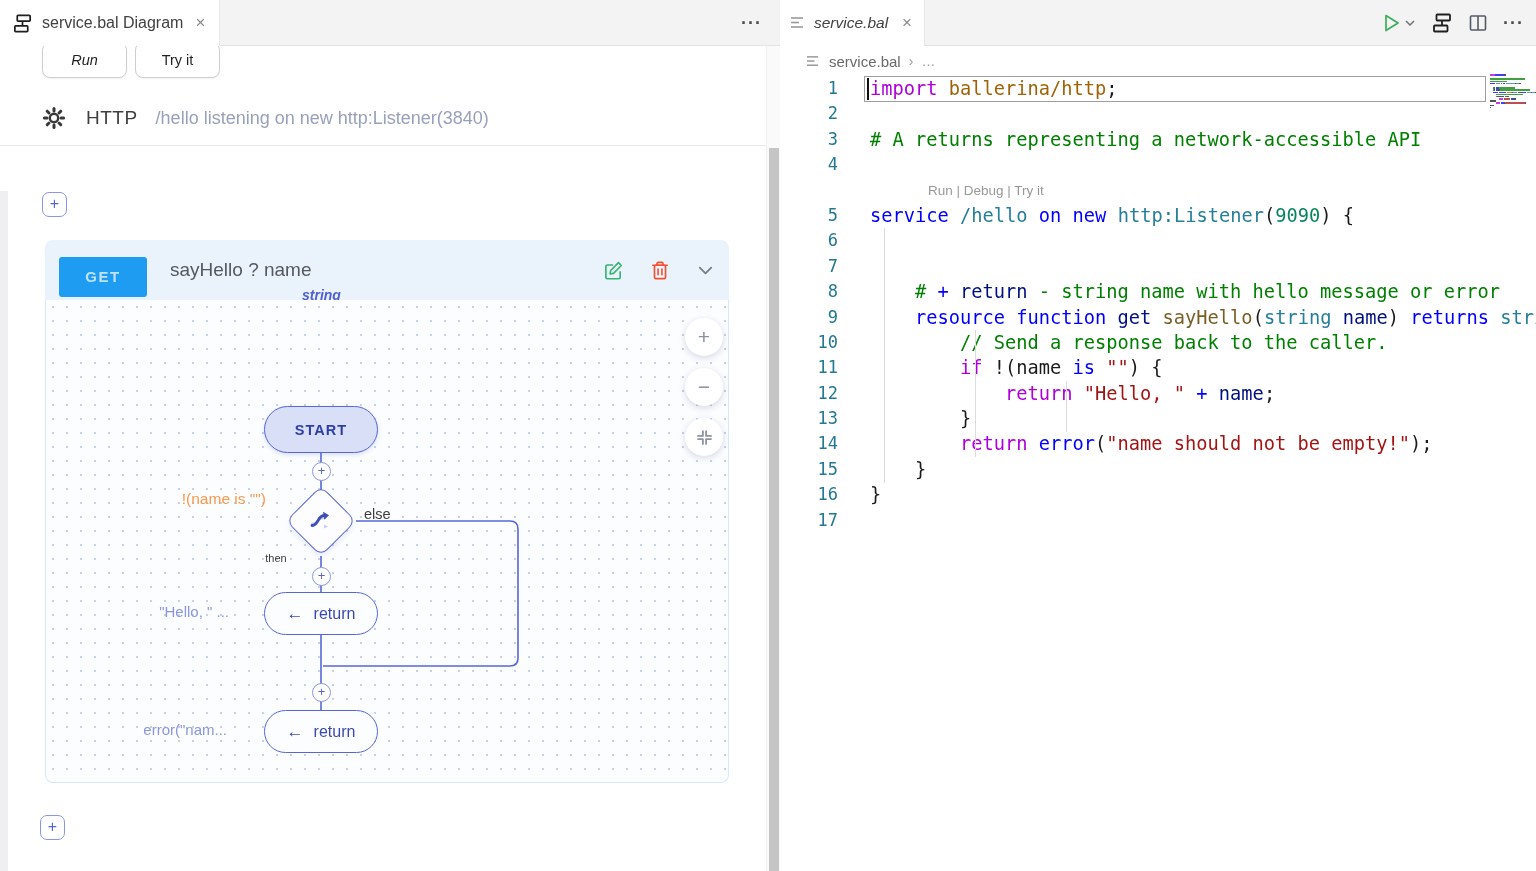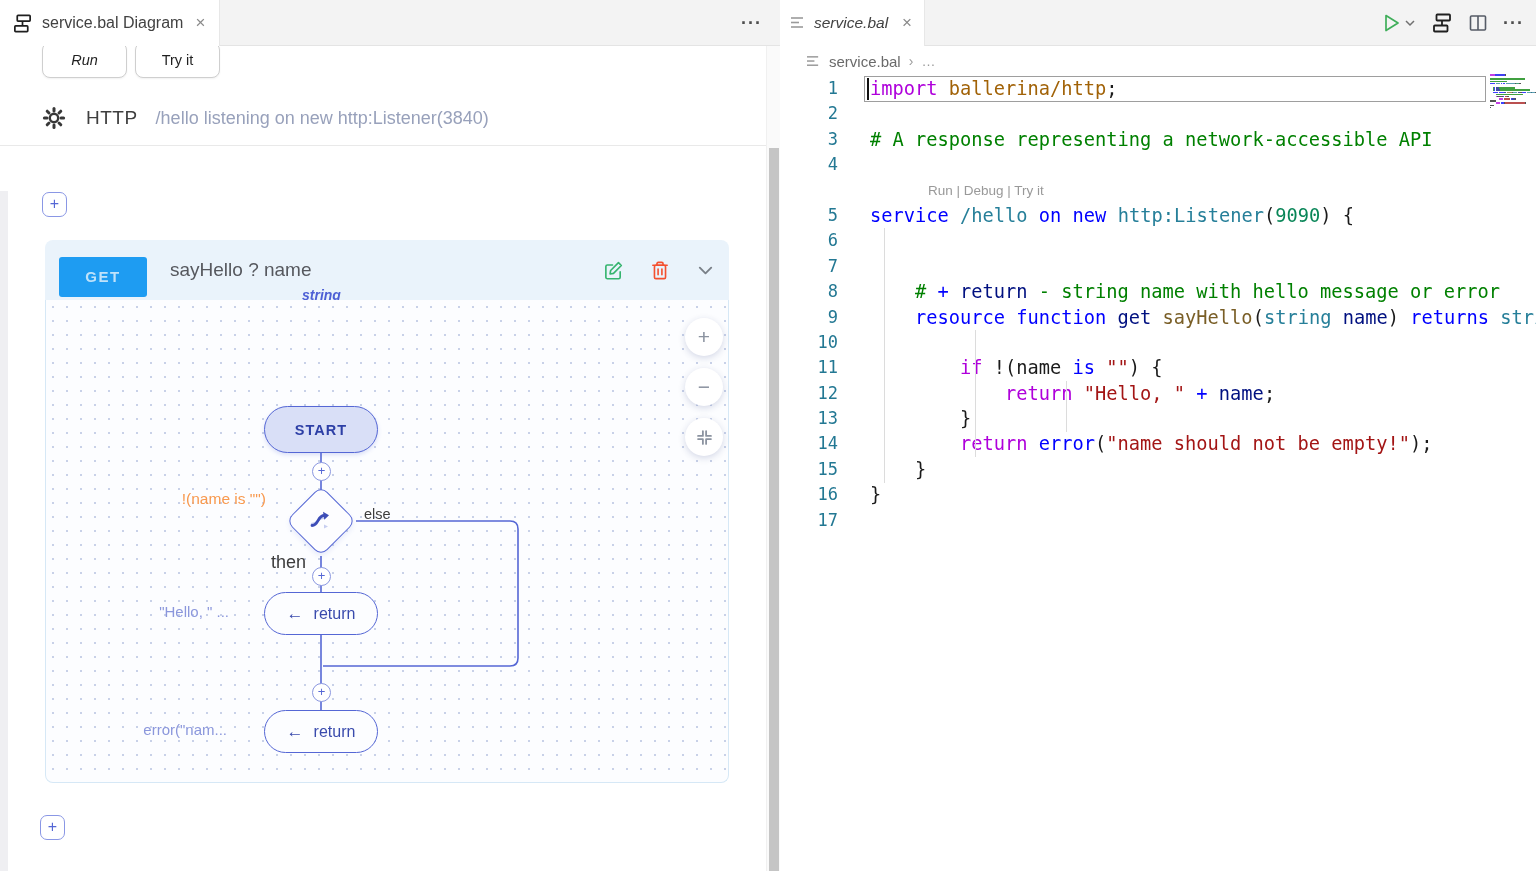--- a/index.html
+++ b/index.html
@@ -65,21 +65,21 @@
     border:1.5px solid #5567D5; border-radius:9px; transform:rotate(45deg);
     box-shadow:2px 2px 5px rgba(85,103,213,.12); }
   .branch-icon { position:absolute; left:261px; top:207px; width:28px; height:28px; }
   .node-return { position:absolute; left:218px; width:114px; height:43px; border-radius:22px;
     background:#FCFDFF; border:1.5px solid #5567D5; display:flex; align-items:center; justify-content:center;
     gap:10px; color:#3A4BAD; font-size:16px; }
   .node-return .arrow { font-size:17px; font-weight:bold; }
   .lbl { position:absolute; white-space:nowrap; }
   .lbl-condition { left:58px; top:190px; width:162px; text-align:right; color:#F8994E; font-size:15.5px; }
   .lbl-else { left:318px; top:206px; color:#3D3D3D; font-size:14.5px; }
-  .lbl-then { left:200px; top:252px; width:60px; text-align:right; color:#3D3D3D; font-size:18px; }
+  .lbl-then { left:200px; top:252px; width:60px; text-align:center; color:#3D3D3D; font-size:11px; }
   .lbl-val1 { left:55px; top:303px; width:128px; text-align:right; color:#8B97DC; font-size:15px; }
   .lbl-val2 { left:38px; top:421px; width:143px; text-align:right; color:#8B97DC; font-size:15px; }
 
   .left-scrollbar { position:absolute; right:0; top:46px; bottom:0; width:14px; background:#FAFAFA;
     border-left:1px solid #F0F0F0; }
   .left-scrollbar .thumb { position:absolute; left:2px; top:102px; bottom:0; width:10px; background:#C5C5C5; }
 
   
   .right-panel { position:relative; width:756px; height:871px; background:#fff; overflow:hidden; }
   .right-panel .tab { padding:0 10px; }
@@ -325,29 +325,29 @@
     </div>
 
     <div class="editor">
       <div class="current-line-border"></div>
       <div class="indent-guide" style="left:104px; top:152px; height:255px;"></div>
       <div class="indent-guide" style="left:195px; top:254px; height:127px;"></div>
       <div class="indent-guide" style="left:286px; top:305px; height:51px;"></div>
       <div id="code-lines">
           <div class="code-row"><span class="ln">1</span><span class="ltext"><span style="color: rgb(175, 0, 219);">import </span><span style="color: #a16207;">ballerina/http</span><span style="color: rgb(27, 27, 27);">;</span></span></div>
           <div class="code-row"><span class="ln">2</span><span class="ltext"></span></div>
-          <div class="code-row"><span class="ln">3</span><span class="ltext"><span style="color: rgb(0, 128, 0);"># A response representing a network-accessible API</span></span></div>
+          <div class="code-row"><span class="ln">3</span><span class="ltext"><span style="color: rgb(0, 128, 0);"># A returns representing a network-accessible API</span></span></div>
           <div class="code-row"><span class="ln">4</span></div>
           <div class="code-row"><span class="ln"></span><span class="lens">Run | Debug | Try it</span></div>
           <div class="code-row"><span class="ln">5</span><span class="ltext"><span style="color: rgb(0, 0, 255);">service</span><span style="color: rgb(27, 27, 27);"> </span><span style="color: rgb(38, 127, 153);">/hello</span><span style="color: rgb(27, 27, 27);"> </span><span style="color: rgb(0, 0, 255);">on</span><span style="color: rgb(27, 27, 27);"> </span><span style="color: rgb(0, 0, 255);">new</span><span style="color: rgb(27, 27, 27);"> </span><span style="color: rgb(38, 127, 153);">http:Listener</span><span style="color: rgb(27, 27, 27);">(</span><span style="color: rgb(9, 134, 88);">9090</span><span style="color: rgb(27, 27, 27);">) {</span></span></div>
           <div class="code-row"><span class="ln">6</span><span class="ltext"></span></div>
           <div class="code-row"><span class="ln">7</span></div>
           <div class="code-row"><span class="ln">8</span><span class="ltext"><span style="color: rgb(27, 27, 27);">    </span><span style="color: rgb(0, 128, 0);"># </span><span style="color: rgb(0, 0, 255);">+</span><span style="color: rgb(0, 128, 0);"> </span><span style="color: rgb(0, 16, 128);">return</span><span style="color: rgb(0, 128, 0);"> - string name with hello message or error</span></span></div>
           <div class="code-row"><span class="ln">9</span><span class="ltext"><span style="color: rgb(27, 27, 27);">    </span><span style="color: rgb(0, 0, 255);">resource</span><span style="color: rgb(27, 27, 27);"> </span><span style="color: rgb(0, 0, 255);">function</span><span style="color: rgb(27, 27, 27);"> </span><span style="color: rgb(0, 16, 128);">get</span><span style="color: rgb(27, 27, 27);"> </span><span style="color: rgb(121, 94, 38);">sayHello</span><span style="color: rgb(27, 27, 27);">(</span><span style="color: rgb(38, 127, 153);">string</span><span style="color: rgb(27, 27, 27);"> </span><span style="color: rgb(0, 16, 128);">name</span><span style="color: rgb(27, 27, 27);">) </span><span style="color: rgb(0, 0, 255);">returns</span><span style="color: rgb(27, 27, 27);"> </span><span style="color: rgb(38, 127, 153);">string</span></span></div>
-          <div class="code-row"><span class="ln">10</span></div>
+          <div class="code-row"><span class="ln">10</span><span class="ltext"><span style="color: rgb(27, 27, 27);">        </span><span style="color: rgb(0, 128, 0);">// Send a response back to the caller.</span></span></div>
           <div class="code-row"><span class="ln">11</span><span class="ltext"><span style="color: rgb(27, 27, 27);">        </span><span style="color: rgb(175, 0, 219);">if</span><span style="color: rgb(27, 27, 27);"> !(name </span><span style="color: rgb(0, 0, 255);">is</span><span style="color: rgb(27, 27, 27);"> </span><span style="color: rgb(163, 21, 21);">""</span><span style="color: rgb(27, 27, 27);">) {</span></span></div>
           <div class="code-row"><span class="ln">12</span><span class="ltext"><span style="color: rgb(27, 27, 27);">            </span><span style="color: rgb(175, 0, 219);">return</span><span style="color: rgb(27, 27, 27);"> </span><span style="color: rgb(163, 21, 21);">"Hello, "</span><span style="color: rgb(27, 27, 27);"> </span><span style="color: rgb(0, 0, 255);">+</span><span style="color: rgb(27, 27, 27);"> </span><span style="color: rgb(0, 16, 128);">name</span><span style="color: rgb(27, 27, 27);">;</span></span></div>
           <div class="code-row"><span class="ln">13</span><span class="ltext"><span style="color: rgb(27, 27, 27);">        }</span></span></div>
           <div class="code-row"><span class="ln">14</span><span class="ltext"><span style="color: rgb(27, 27, 27);">        </span><span style="color: rgb(175, 0, 219);">return</span><span style="color: rgb(27, 27, 27);"> </span><span style="color: rgb(0, 0, 255);">error</span><span style="color: rgb(27, 27, 27);">(</span><span style="color: rgb(163, 21, 21);">"name should not be empty!"</span><span style="color: rgb(27, 27, 27);">);</span></span></div>
           <div class="code-row"><span class="ln">15</span><span class="ltext"><span style="color: rgb(27, 27, 27);">    }</span></span></div>
           <div class="code-row"><span class="ln">16</span><span class="ltext"><span style="color: rgb(27, 27, 27);">}</span></span></div>
           <div class="code-row"><span class="ln">17</span><span class="ltext"></span></div>
         </div>
       <div class="cursor-bar"></div>
     </div>

